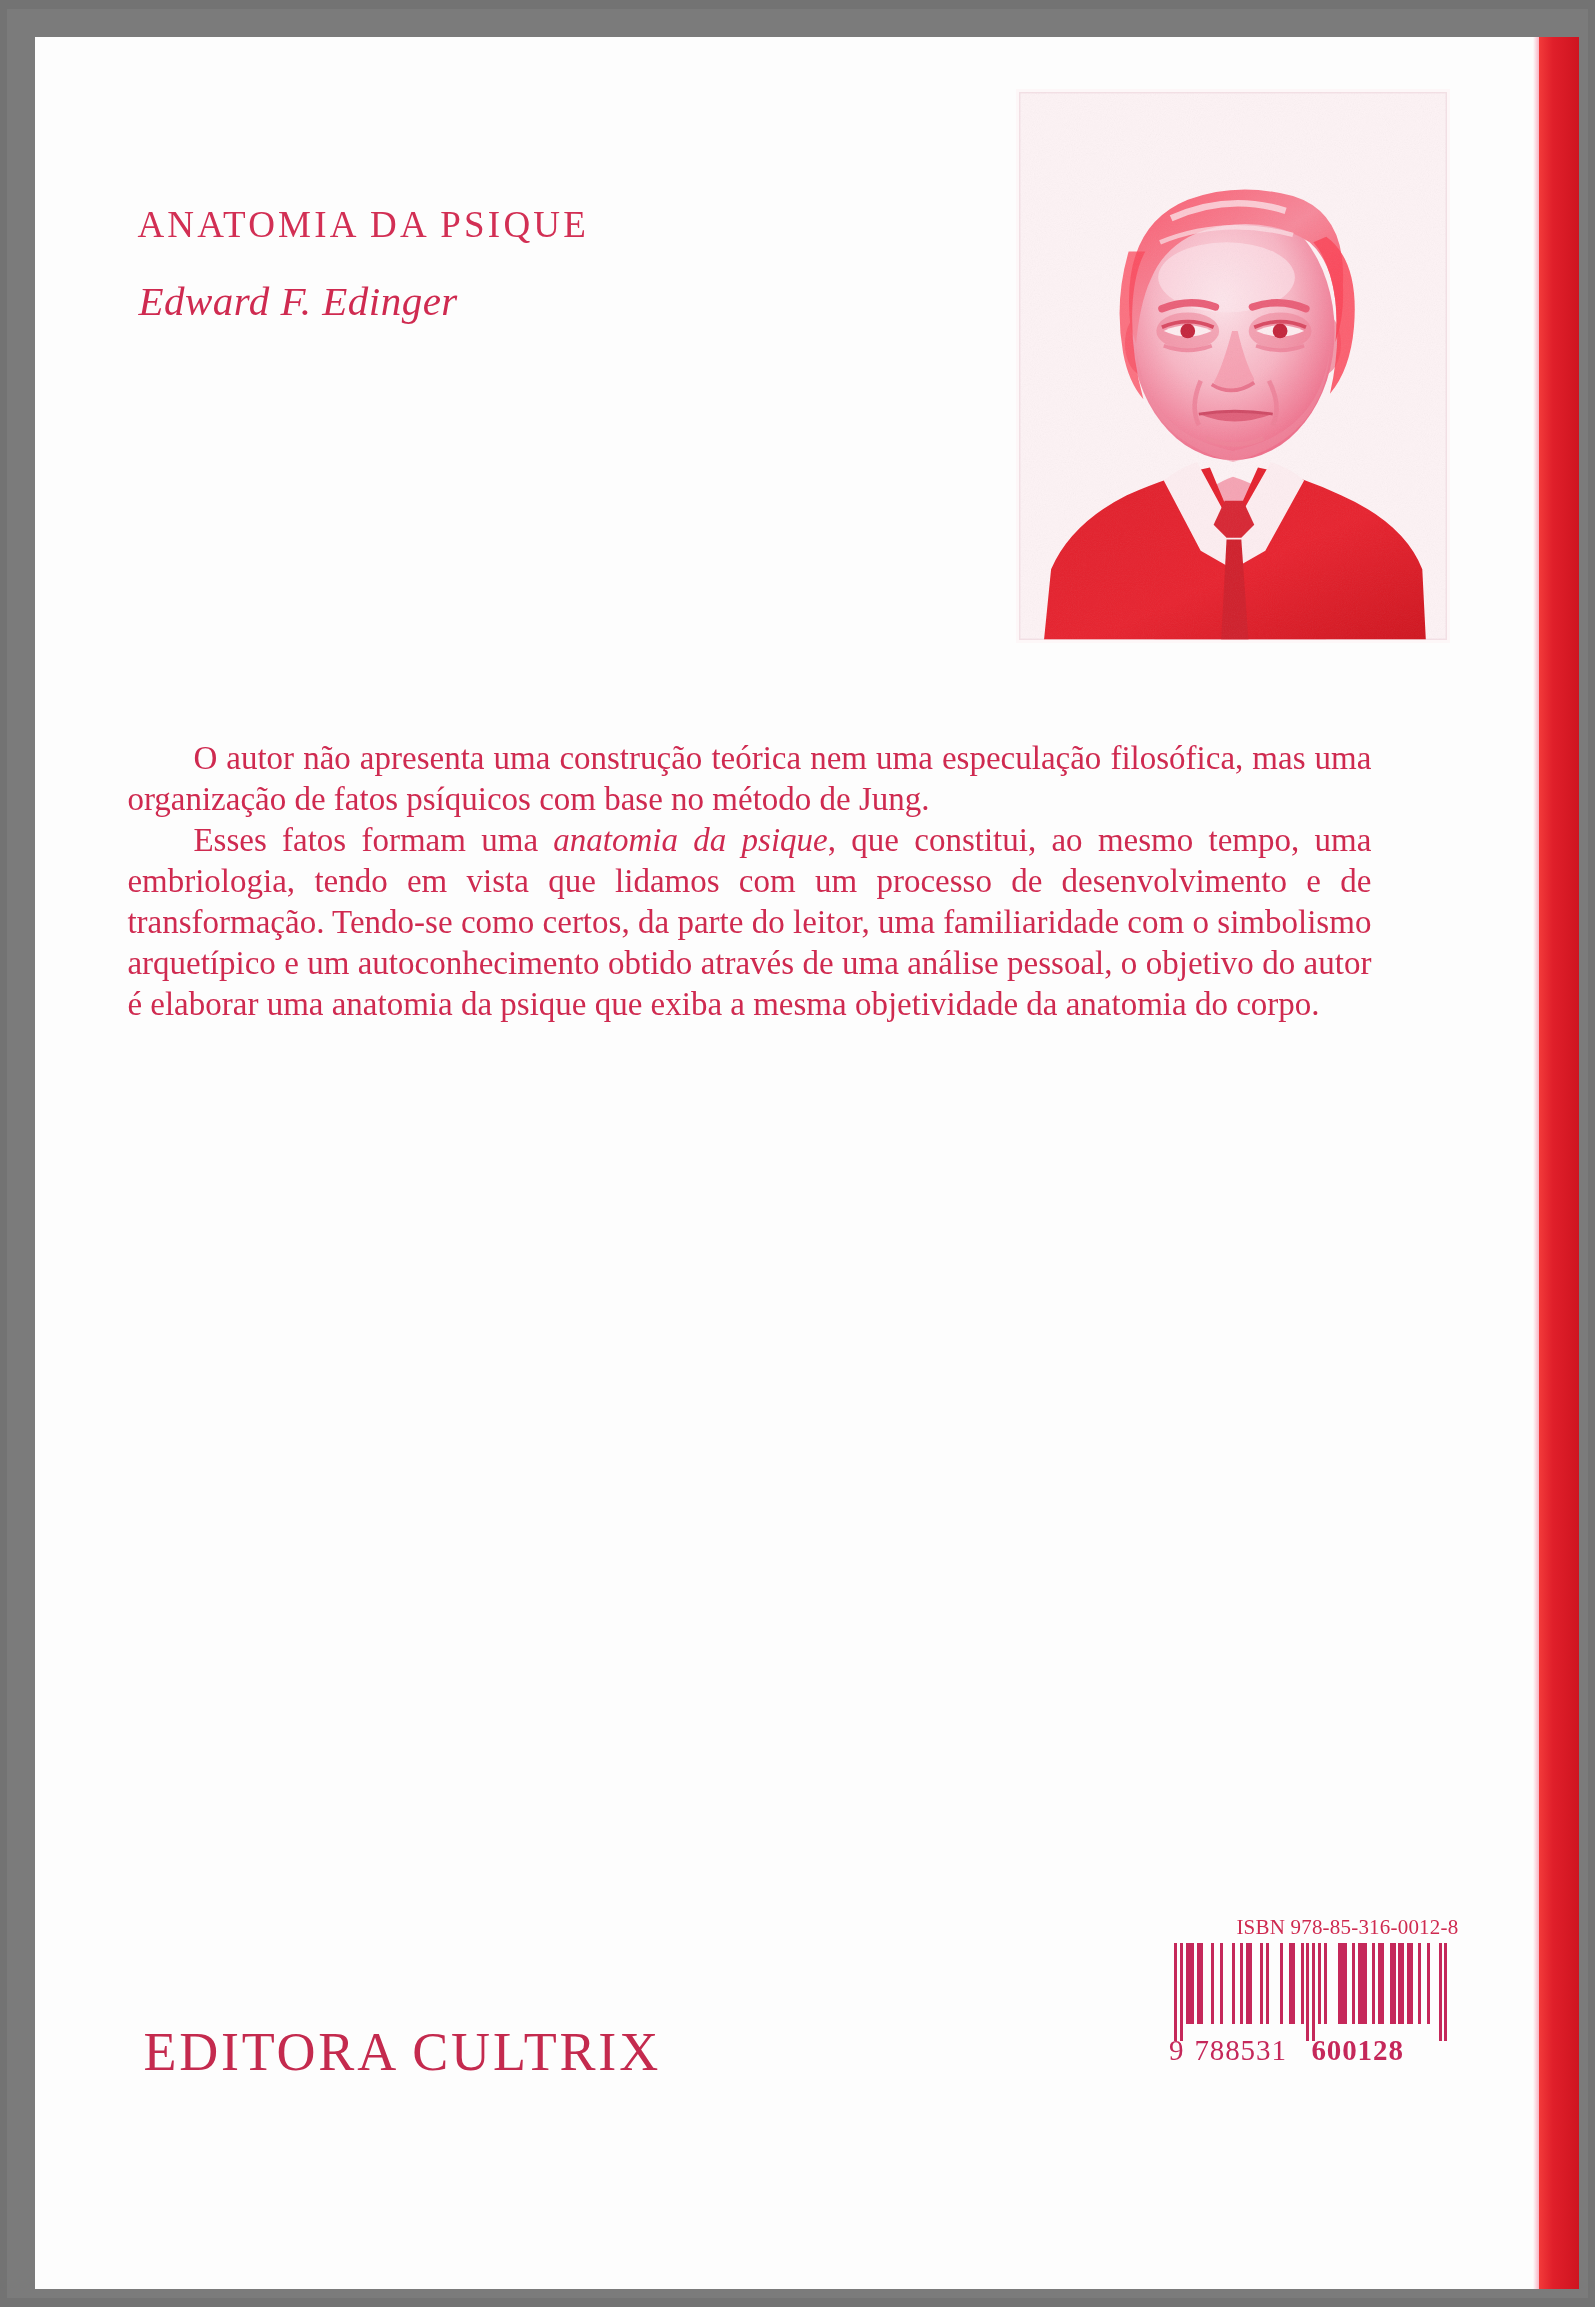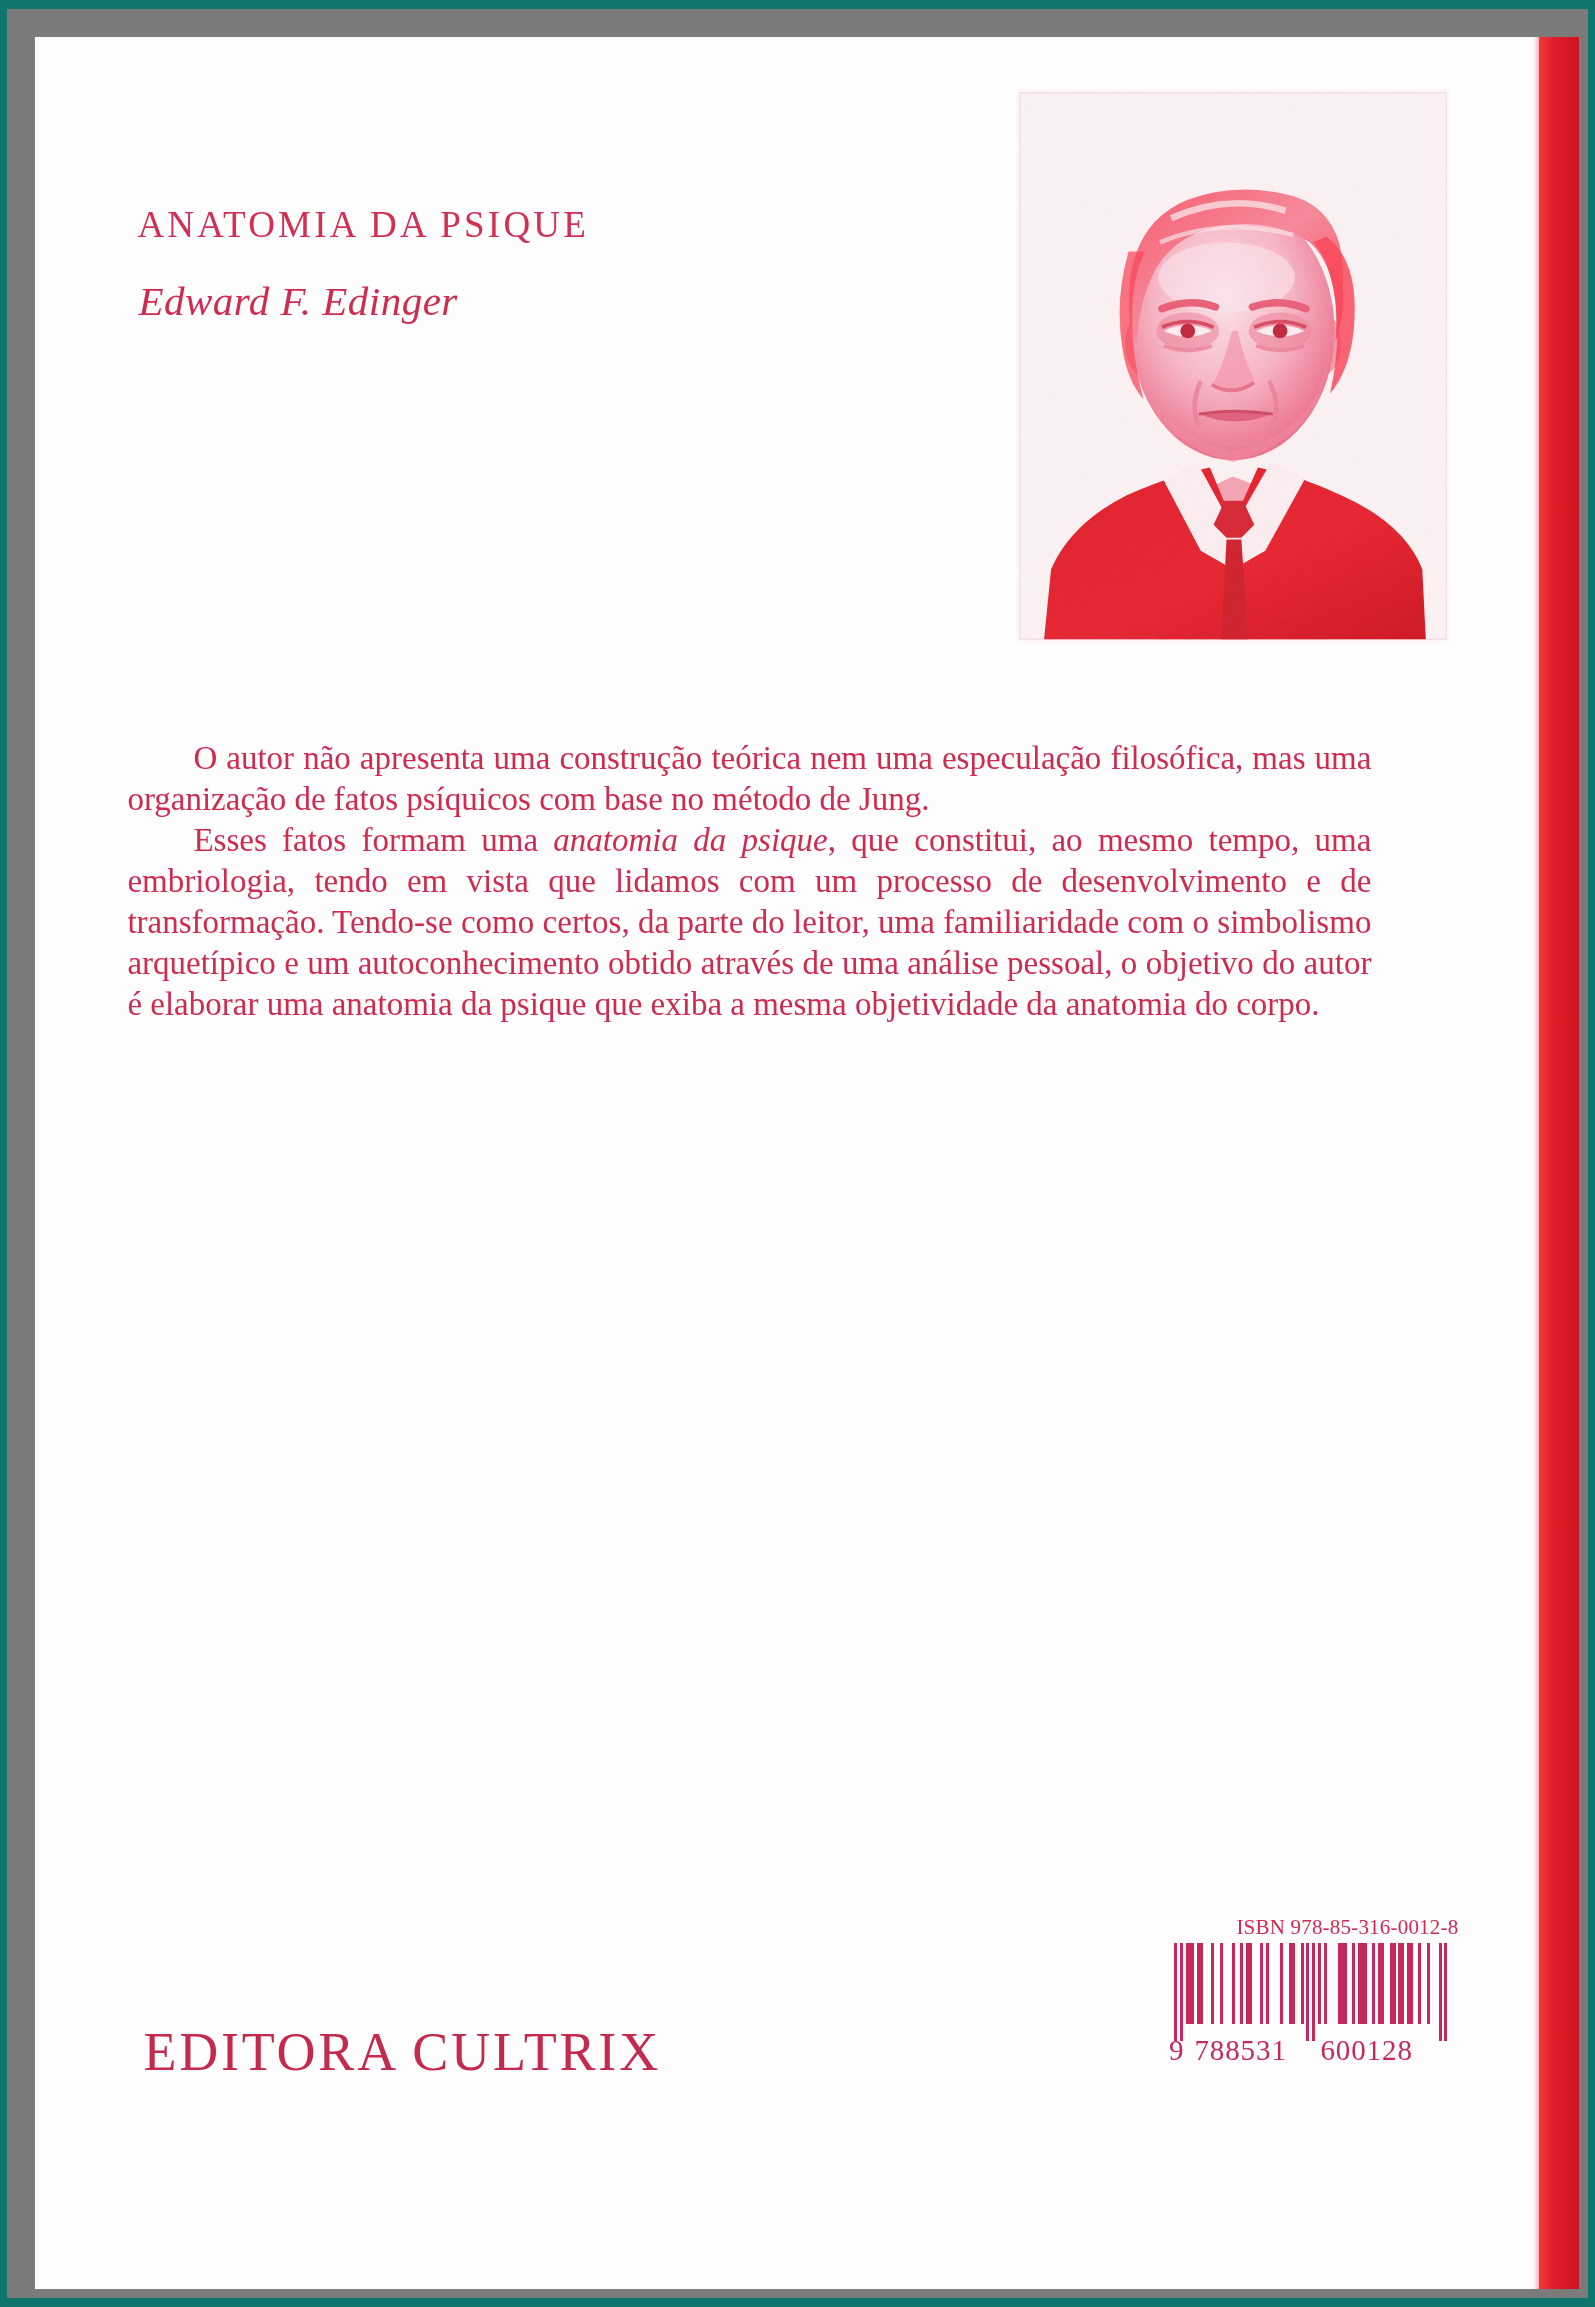--- a/index.html
+++ b/index.html
@@ -12,21 +12,21 @@
     height: 2307px;
     font-family: "Liberation Serif", serif;
     overflow: hidden;
   }
 
   
   #scan-frame {
     position: absolute;
     left: 0; top: 0;
     width: 1596px; height: 2307px;
-    background: #0f766e;
+    background: #737373;
   }
   #scan-border {
     position: absolute;
     left: 7.4px; top: 9.2px;
     width: 1581px; height: 2289px;
     background: #7b7b7b;
     box-sizing: border-box;
   }
   
   #book-page {
@@ -154,21 +154,21 @@
     color: #c5285a;
     letter-spacing: 0.9px;
   }
   #barcode-digits .dgroup {
     position: absolute;
     top: -7.4px;
     white-space: nowrap;
   }
   #bd-left  { left: -5.5px; }
   #bd-mid   { left: 20px; }
-  #bd-right { left: 146px; }
+  #bd-right { left: 137px; font-weight: bold; }
 </style>
 </head>
 <body>
 
 <div id="scan-frame">
   <div id="scan-border">
 
     <div id="book-page">
 
       <div id="spine-stripe"></div>

